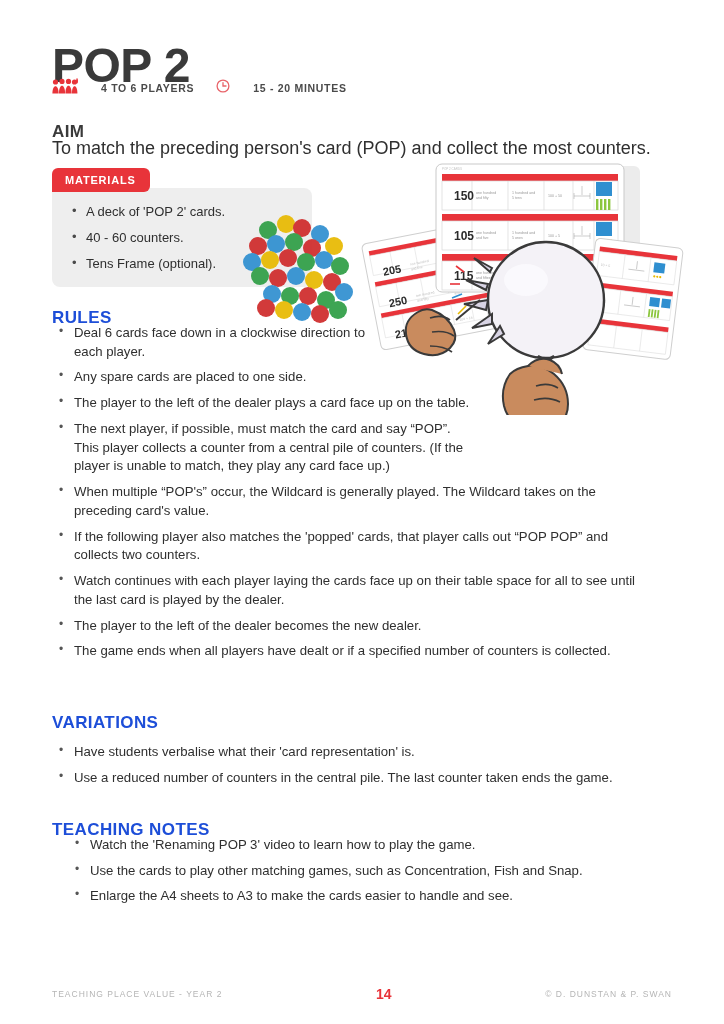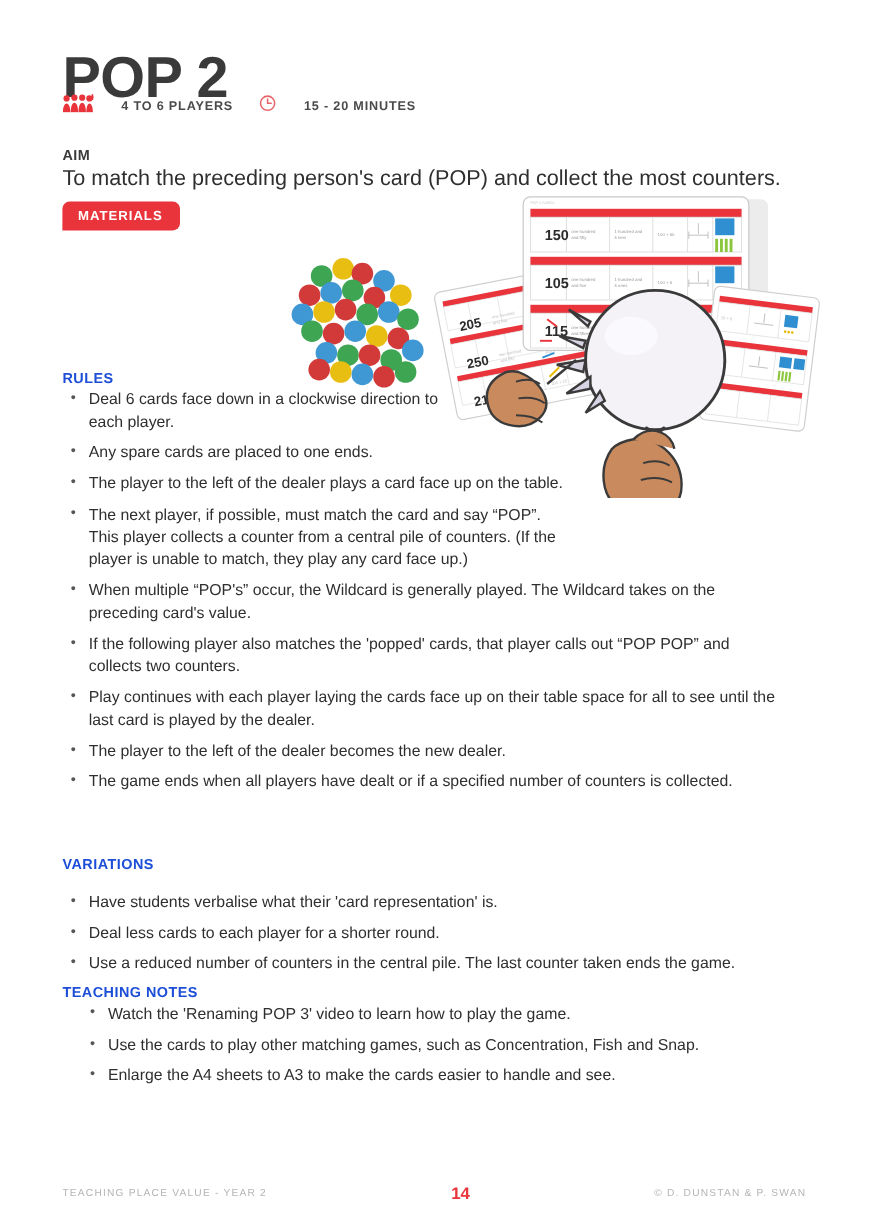--- a/index.html
+++ b/index.html
@@ -25,21 +25,21 @@
   .meta-item { display: flex; align-items: center; gap: 23px; }
   .meta-label {
     font-size: 10.5px; font-weight: bold; letter-spacing: 0.7px;
     color: #4a4a4a;
   }
   .players-icon { display: block; }
   .clock-icon { display: block; }
 
   
   .sec-head {
-    font-size: 12px; font-weight: bold; letter-spacing: 0.4px;
+    font-size: 17px; font-weight: bold; letter-spacing: 0.4px;
     color: #3a3a3a;
   }
   .sec-head.red { color: #1d4ed8; }
 
   #aim-head { position: absolute; left: 52px; top: 122px; }
   #aim-text {
     position: absolute; left: 52px; top: 138px;
     font-size: 18px; color: #2f2f2f;
   }
 
@@ -147,20 +147,27 @@
       </span>
       <span class="meta-label">15 - 20 MINUTES</span>
     </div>
   </div>
 
   <div class="sec-head" id="aim-head">AIM</div>
   <div id="aim-text">To match the preceding person's card (POP) and collect the most counters.</div>
 
   <div class="materials-wrap">
     <div class="materials-tab">MATERIALS</div>
+    <div class="materials-box">
+      <ul>
+        <li>A deck of 'POP 2' cards.</li>
+        <li>40 - 60 counters.</li>
+        <li>Tens Frame (optional).</li>
+      </ul>
+    </div>
   </div>
 
   <div class="counters">
     <svg width="124" height="120" viewBox="0 0 124 120">
       <g opacity="0.92">
         <circle cx="30" cy="18" r="9" fill="#2e9e45"></circle>
           <circle cx="48" cy="12" r="9" fill="#e8b900"></circle>
         <circle cx="64" cy="16" r="9" fill="#cf2a2a"></circle>
           <circle cx="82" cy="22" r="9" fill="#2f8fd0"></circle>
         <circle cx="96" cy="34" r="9" fill="#e8b900"></circle>
@@ -365,34 +372,33 @@
         <path d="M168 206 q10 -10 22 -6 q10 4 12 14" fill="#c98b5e" stroke="#3a3a3a" stroke-width="2"></path>
         <path d="M176 226 q12 -4 22 2" fill="none" stroke="#3a3a3a" stroke-width="1.6"></path>
         <path d="M174 240 q14 -4 26 2" fill="none" stroke="#3a3a3a" stroke-width="1.6"></path>
       </g>
     </svg>
   </div>
 
   <div class="sec-head red" id="rules-head">RULES</div>
   <ul class="bullets" id="rules-list">
     <li style="width:330px">Deal 6 cards face down in a clockwise direction to each player.</li>
-    <li>Any spare cards are placed to one ends.</li>
+    <li>Any spare cards are placed to one side.</li>
     <li>The player to the left of the dealer plays a card face up on the table.</li>
     <li style="width:420px">The next player, if possible, must match the card and say “POP”. This player collects a counter from a central pile of counters. (If the player is unable to match, they play any card face up.)</li>
     <li style="width:555px">When multiple “POP's” occur, the Wildcard is generally played. The Wildcard takes on the preceding card's value.</li>
     <li style="width:580px">If the following player also matches the 'popped' cards, that player calls out “POP POP” and collects two counters.</li>
-    <li style="width:600px">Play continues with each player laying the cards face up on their table space for all to see until the last card is played by the dealer.</li>
+    <li style="width:600px">Watch continues with each player laying the cards face up on their table space for all to see until the last card is played by the dealer.</li>
     <li>The player to the left of the dealer becomes the new dealer.</li>
     <li>The game ends when all players have dealt or if a specified number of counters is collected.</li>
   </ul>
 
   <div class="sec-head red" id="var-head">VARIATIONS</div>
   <ul class="bullets" id="var-list">
     <li>Have students verbalise what their 'card representation' is.</li>
-    <li>Deal less cards to each player for a shorter round.</li>
     <li>Use a reduced number of counters in the central pile. The last counter taken ends the game.</li>
   </ul>
 
   <div class="sec-head red" id="teach-head">TEACHING NOTES</div>
   <ul class="bullets" id="teach-list">
     <li>Watch the 'Renaming POP 3' video to learn how to play the game.</li>
     <li>Use the cards to play other matching games, such as Concentration, Fish and Snap.</li>
     <li>Enlarge the A4 sheets to A3 to make the cards easier to handle and see.</li>
   </ul>
 

